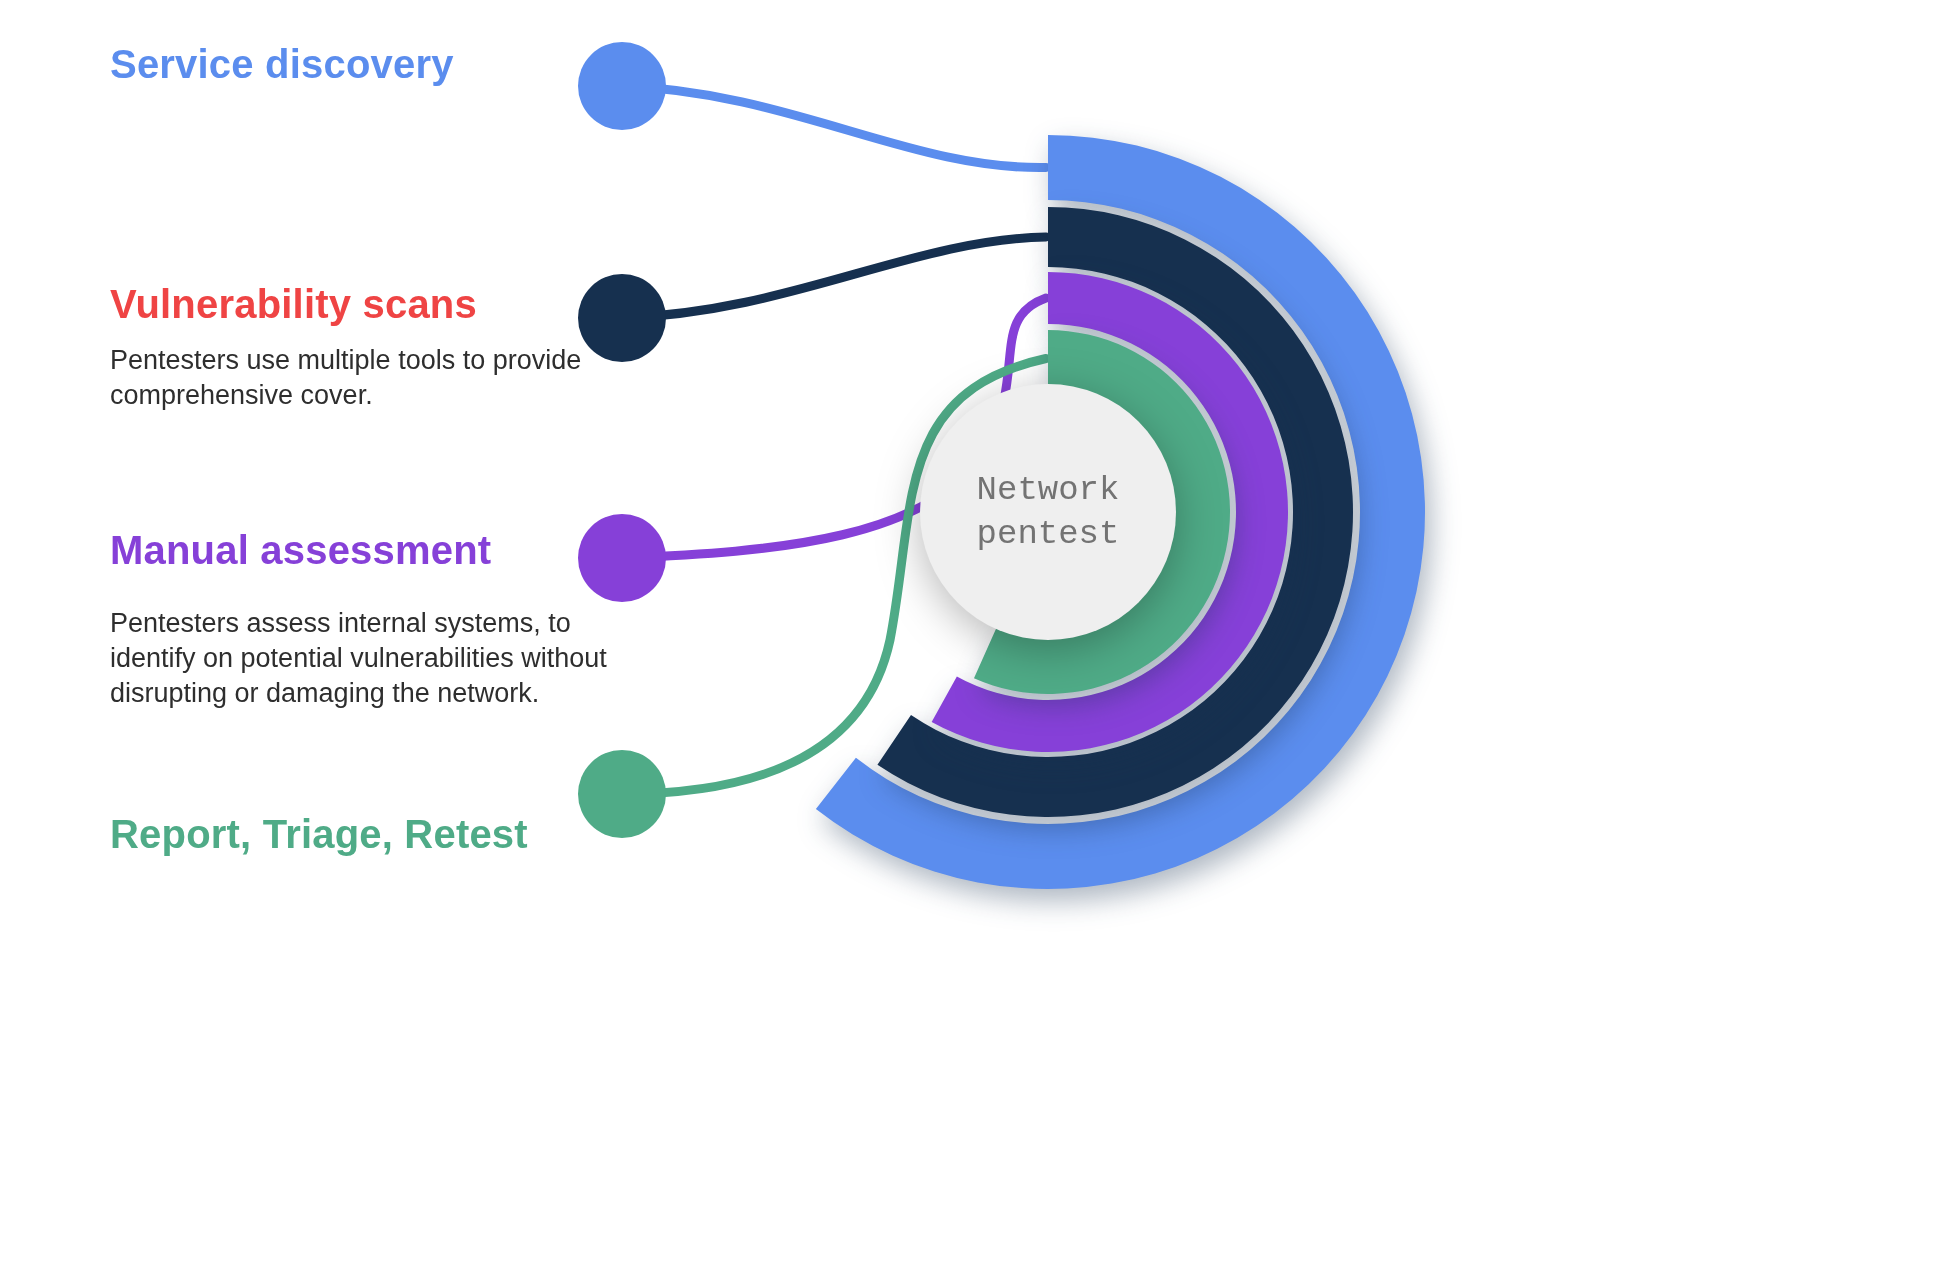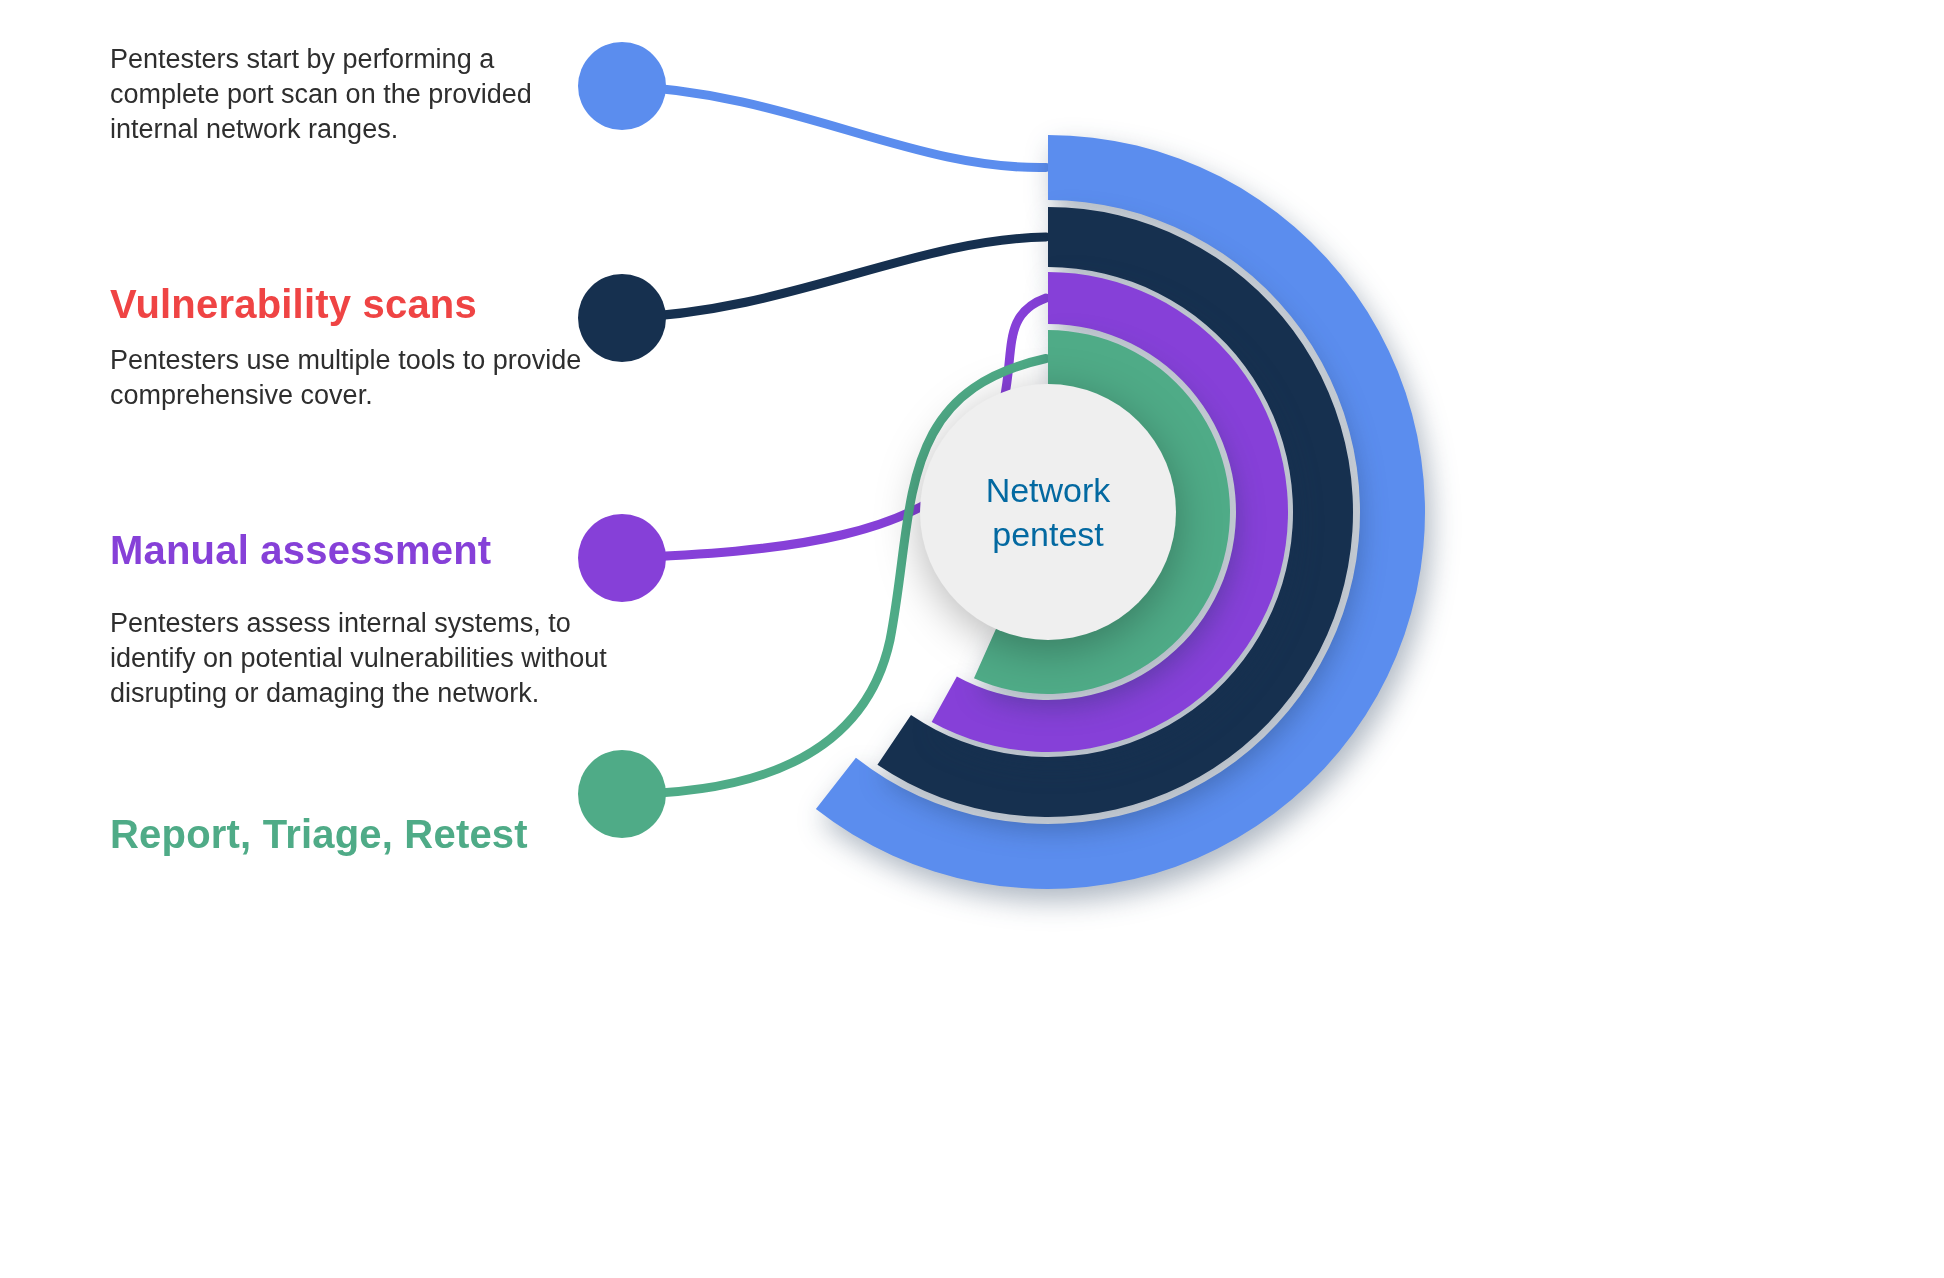--- a/index.html
+++ b/index.html
@@ -52,21 +52,21 @@
     color: #1e2a3a;
   }
 </style>
 </head>
 <body>
 
 <div class="canvas">
 
   <div class="stages">
     <section class="stage stage-0">
-      <p class="stage-desc">Pentesters start by performing a complete port scan on the provided internal network ranges.</p>
+      <h2 class="stage-title" style="color: rgb(91, 141, 238);">Service discovery</h2>
     </section>
     <section class="stage stage-1">
       <h2 class="stage-title" style="color: #ef4444;">Vulnerability scans</h2>
       <p class="stage-desc">Pentesters use multiple tools to provide comprehensive cover.</p>
     </section>
     <section class="stage stage-2">
       <h2 class="stage-title" style="color: rgb(134, 64, 216);">Manual assessment</h2>
       <p class="stage-desc">Pentesters assess internal systems, to identify on potential vulnerabilities without disrupting or damaging the network.</p>
     </section>
     <section class="stage stage-3">
@@ -89,15 +89,15 @@
       </g>
     <circle id="center-circle" cx="1048" cy="512" r="128" fill="#efefef"></circle>
     <g id="g-nodes">
         <circle cx="622" cy="86" r="44" fill="#5b8dee"></circle>
         <circle cx="622" cy="318" r="44" fill="#16304f"></circle>
         <circle cx="622" cy="558" r="44" fill="#8640d8"></circle>
         <circle cx="622" cy="794" r="44" fill="#4fab87"></circle>
       </g>
   </svg>
 
-  <div class="center-label" style="color: #0369a1;">Network pentest</div>
+  <div class="center-label" style="color: #737373; font-family: Liberation Mono, monospace;">Network pentest</div>
 
 </div>
 
 </body></html>

